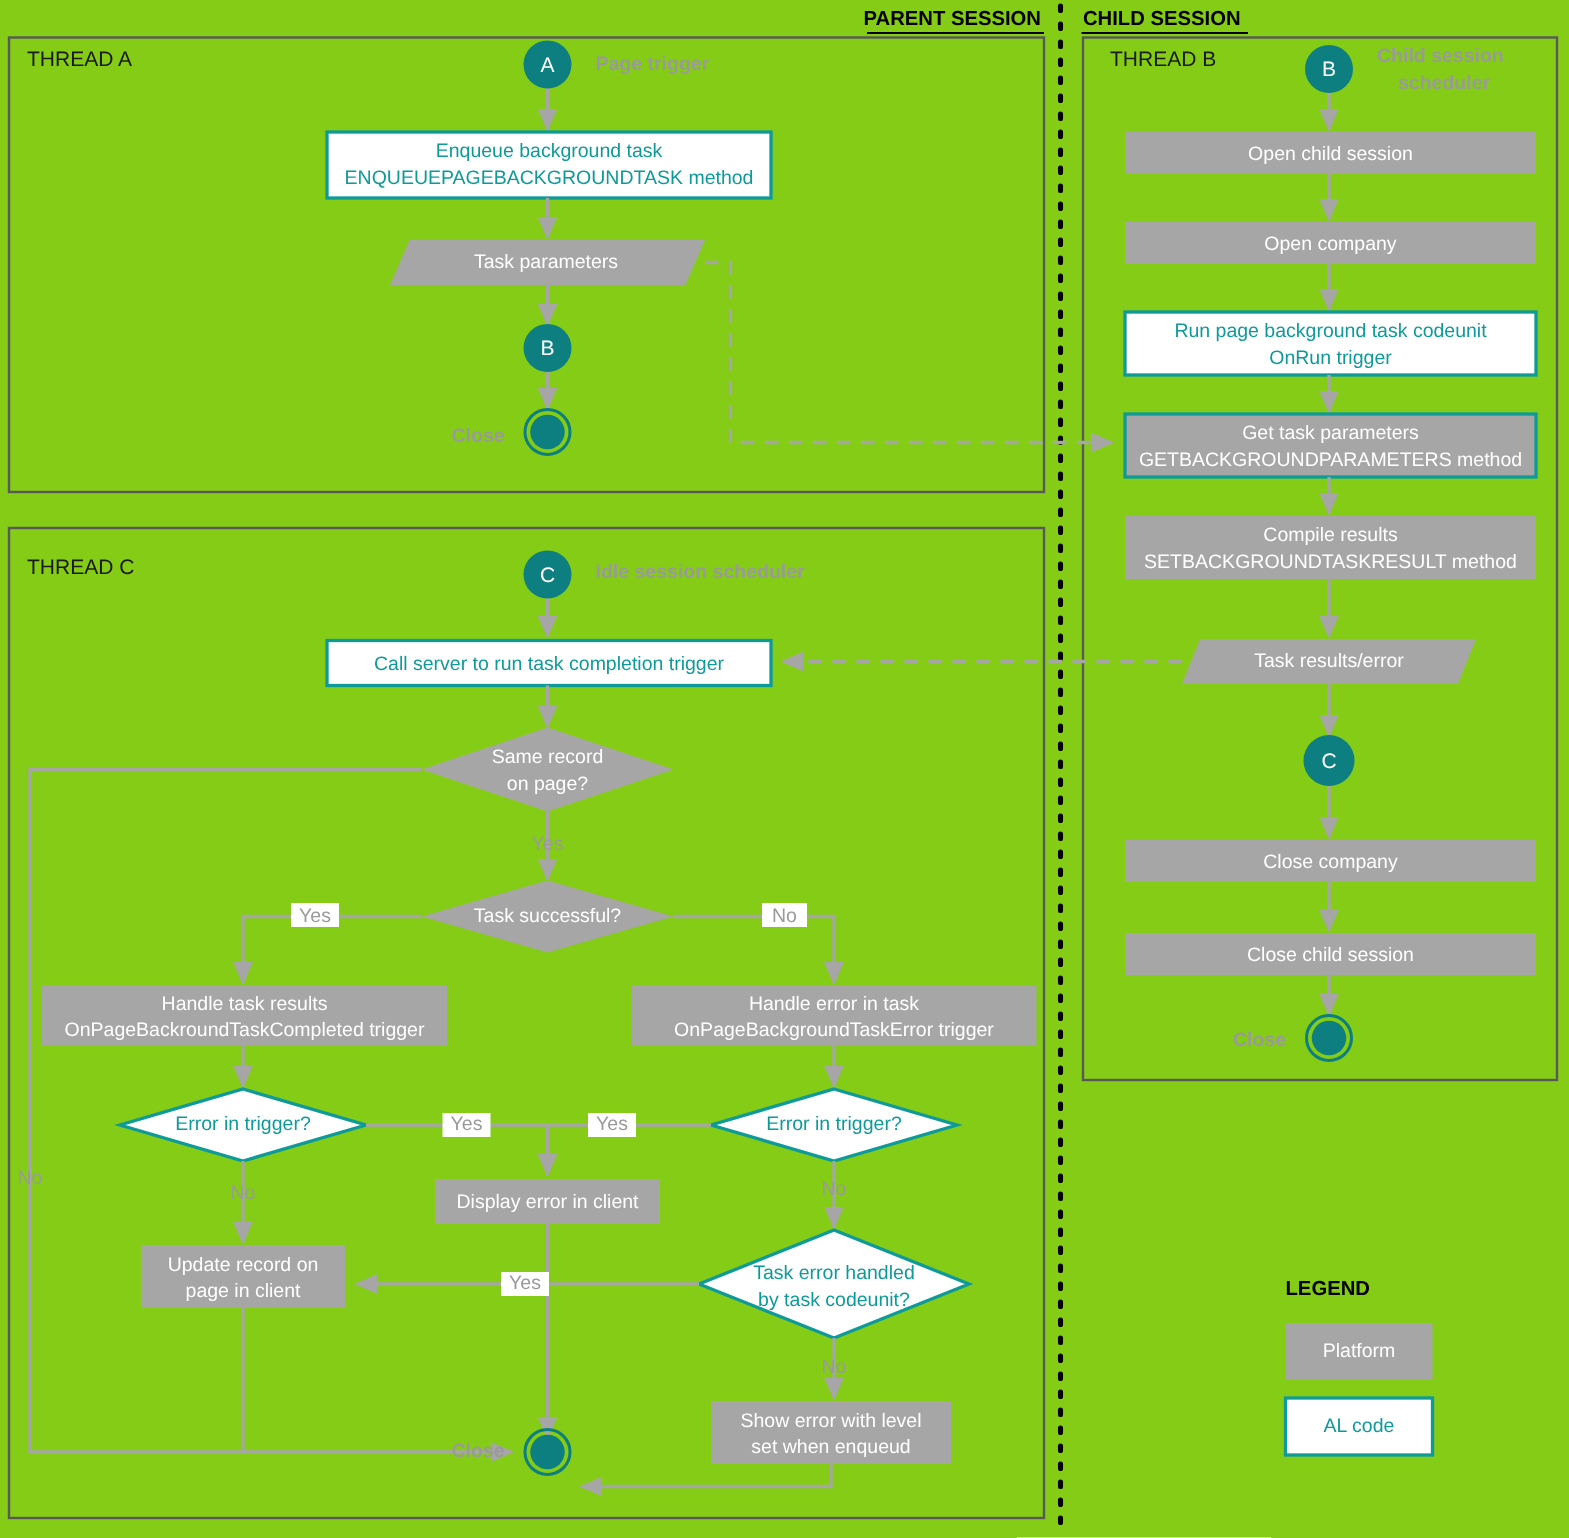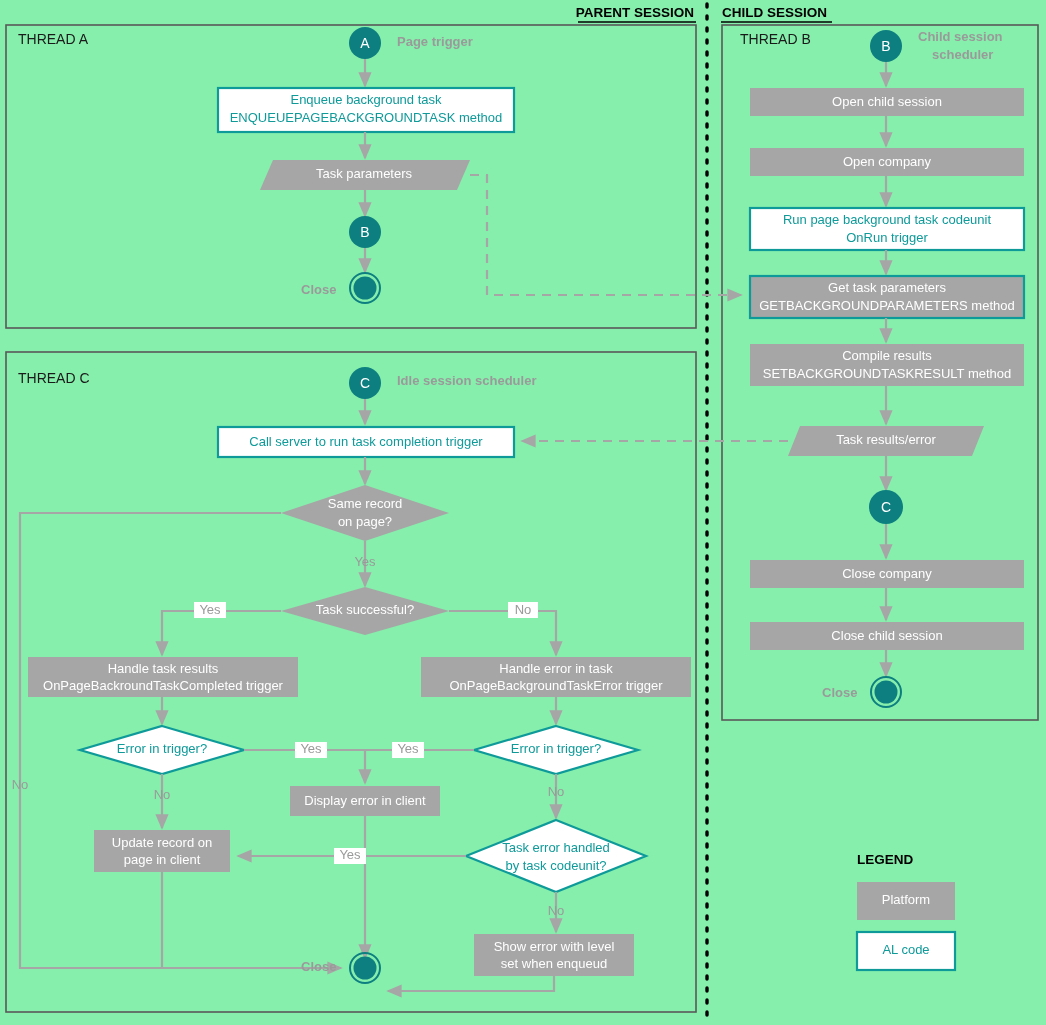--- a/index.html
+++ b/index.html
@@ -1,17 +1,17 @@
 <!DOCTYPE html>
 <html><head>
 <meta charset="utf-8">
 <style>
   html,body{margin:0;padding:0;background:#ffffff;}
   body{width:1046px;height:1025px;font-family:"Liberation Sans",sans-serif;}
-  #stage{position:relative;width:1046px;height:1025px;overflow:hidden;background:#86efac;}
+  #stage{position:relative;width:1046px;height:1025px;overflow:hidden;background:#84cc16;}
   svg.diagram{position:absolute;left:0;top:0;width:1046px;height:1025px;}
   .nodeText{font-family:"Liberation Sans",sans-serif;font-size:13px;fill:#ffffff;text-anchor:middle;dominant-baseline:middle;}
   .nodeTextTeal{font-family:"Liberation Sans",sans-serif;font-size:13px;fill:#0f9a9a;text-anchor:middle;dominant-baseline:middle;}
   .edgeLabel{font-family:"Liberation Sans",sans-serif;font-size:13px;fill:#9a9a9a;text-anchor:middle;dominant-baseline:middle;}
   .captionBold{font-family:"Liberation Sans",sans-serif;font-size:13px;font-weight:bold;fill:#9a9a9a;dominant-baseline:middle;}
   .threadLabel{font-family:"Liberation Sans",sans-serif;font-size:14px;fill:#1a1a1a;dominant-baseline:middle;}
   .sessionLabel{font-family:"Liberation Sans",sans-serif;font-size:13.5px;font-weight:bold;fill:#000000;dominant-baseline:middle;}
   .legendTitle{font-family:"Liberation Sans",sans-serif;font-size:13.5px;font-weight:bold;fill:#000000;dominant-baseline:middle;}
   .circLetter{font-family:"Liberation Sans",sans-serif;font-size:14px;fill:#ffffff;text-anchor:middle;dominant-baseline:middle;}
 </style>

